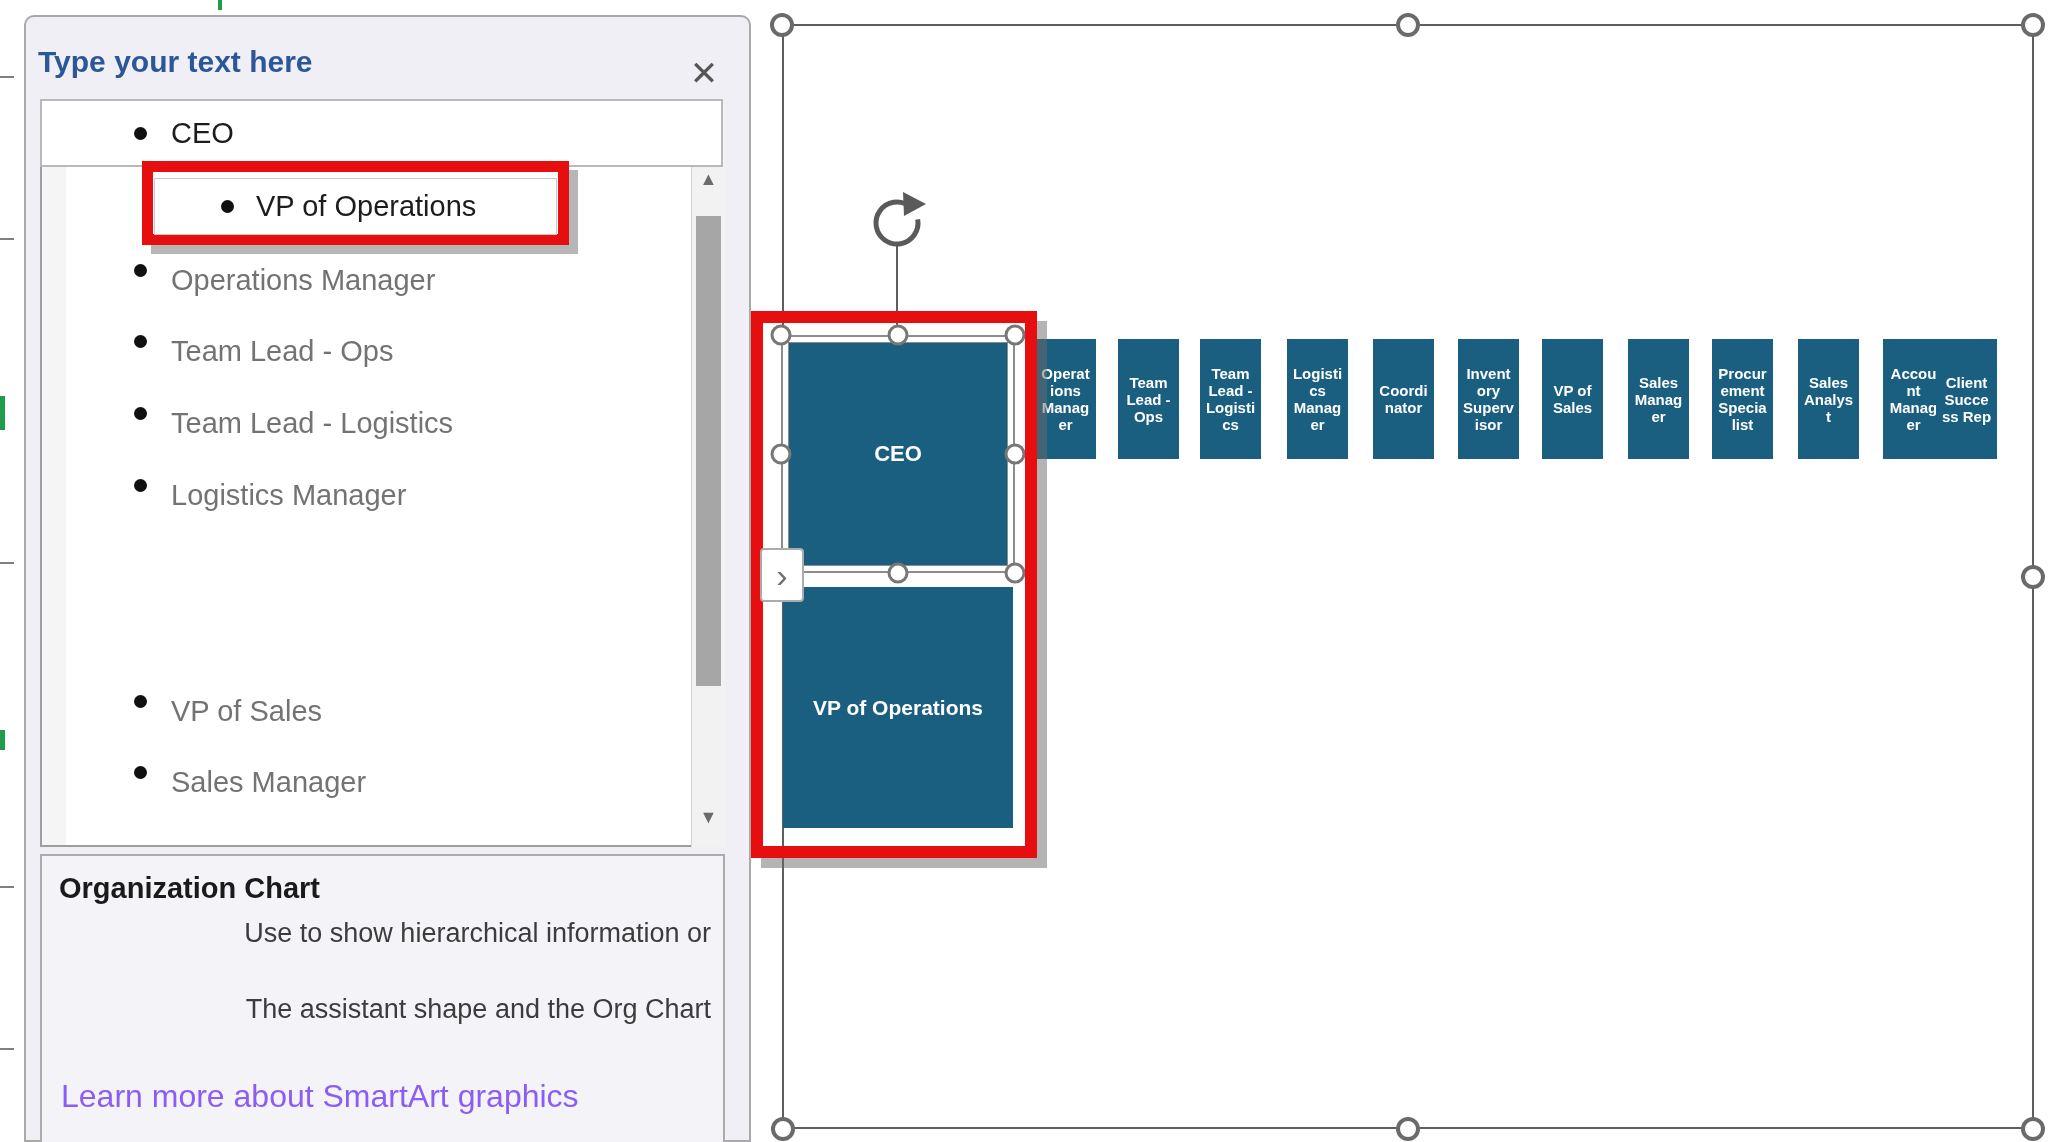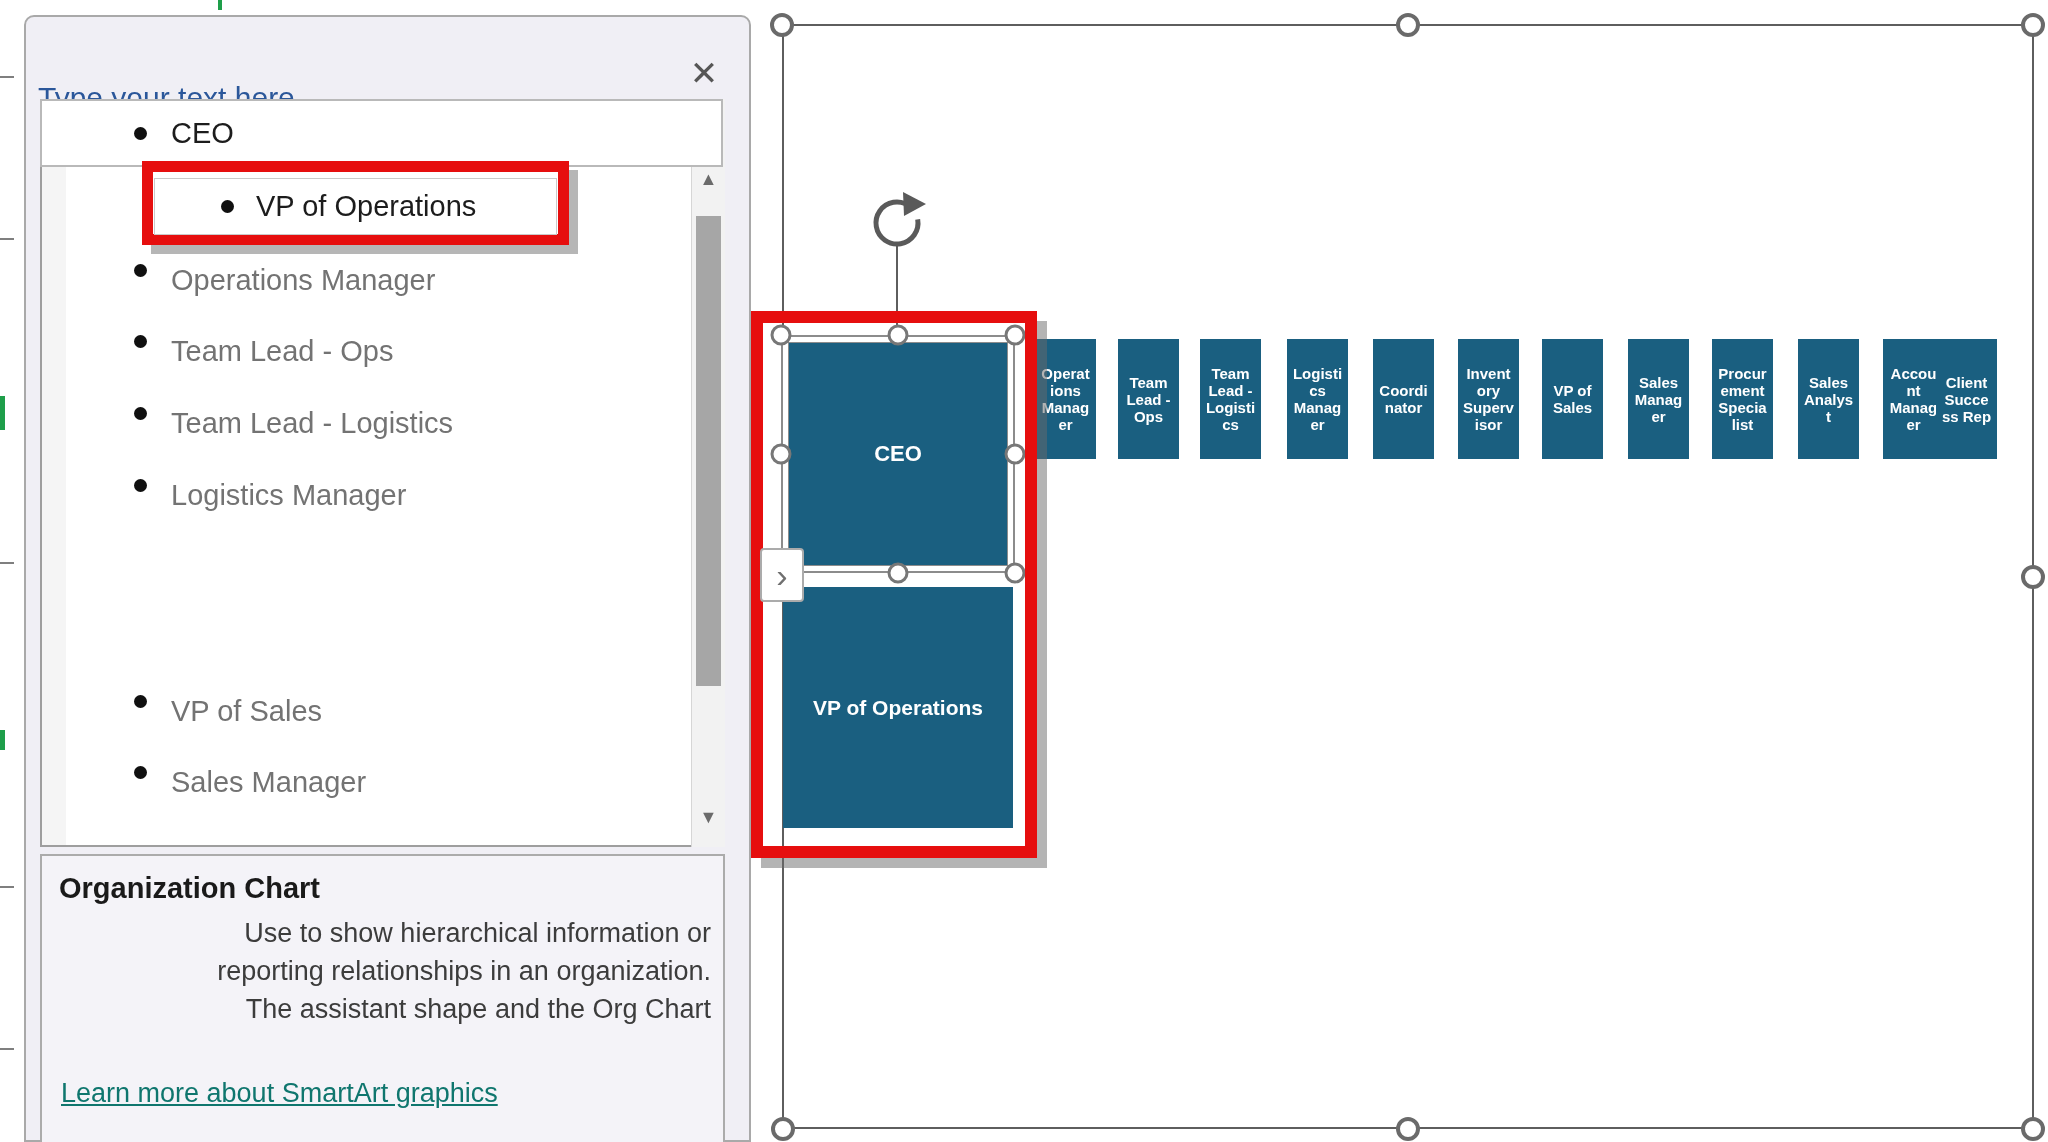--- a/index.html
+++ b/index.html
@@ -14,21 +14,21 @@
           font-family:"Liberation Sans", sans-serif;}
 
   
   .tick{position:absolute;left:0;width:14px;height:2px;background:#7F7F7F;}
   .gmark{position:absolute;left:0;width:5px;background:var(--green);}
   .gtop{position:absolute;top:0;width:4px;height:10px;background:var(--green);}
 
   
   .panel{position:absolute;left:24px;top:15px;width:727px;height:1127px;background:#F0EFF5;
          border:2px solid #A9A9A9;border-radius:10px 10px 0 0;box-sizing:border-box;}
-  .panel-title{position:absolute;left:12px;top:28px;font-size:30px;font-weight:normal;color:var(--hdrblue);margin-top:36px;}
+  .panel-title{position:absolute;left:12px;top:28px;font-size:30px;font-weight:bold;color:var(--hdrblue);}
   .close-btn{position:absolute;left:656px;top:34px;width:44px;height:44px;display:flex;align-items:center;justify-content:center;cursor:pointer;}
   .close-btn span{font-size:34px;color:#565656;line-height:1;}
 
   .list{position:absolute;left:14px;top:82px;width:685px;height:748px;background:#ffffff;
         border:2px solid #9E9E9E;box-sizing:border-box;}
   .gutter{position:absolute;left:0;top:0;width:24px;height:100%;background:#F5F5F5;}
 
   .lrow{position:absolute;left:0;width:645px;height:72px;display:flex;
         font-size:29px;color:#737373;}
   .bullet{flex:none;width:13px;height:13px;border-radius:50%;background:#101010;}
@@ -48,21 +48,21 @@
   .sbar{position:absolute;right:-2px;top:-2px;width:33px;height:748px;background:#F2F2F2;border-left:1px solid #D6D6D6;}
   .sbtn{position:absolute;left:0;width:33px;height:40px;display:flex;align-items:center;justify-content:center;
         color:#6B6B6B;font-size:18px;cursor:pointer;}
   .sthumb{position:absolute;left:4px;top:117px;width:25px;height:470px;background:#A6A6A6;cursor:pointer;}
 
   
   .info{position:absolute;left:14px;top:837px;width:685px;height:290px;background:#F4F3F8;
         border:2px solid #ABABAB;box-sizing:border-box;}
   .info-title{position:absolute;left:17px;top:16px;font-size:29px;font-weight:bold;color:#1A1A1A;}
   .info-line{position:absolute;left:19px;width:650px;font-size:27px;color:#3C3C3C;line-height:38px;text-align:right;}
-  .info-link{position:absolute;left:19px;top:222px;font-size:27px;color:#0f766e;text-decoration:underline;cursor:pointer;}
+  .info-link{position:absolute;left:19px;top:222px;font-size:32px;color:#8b5cf6;cursor:pointer;}
 
   
   .fl{position:absolute;background:var(--frame);z-index:1;}
   .h{position:absolute;width:24px;height:24px;border-radius:50%;background:#fff;border:4px solid #6A6A6A;
      box-sizing:border-box;transform:translate(-50%,-50%);z-index:10;}
   .h.sm{width:21px;height:21px;border:3px solid #777;}
 
   .expand-btn{position:absolute;left:760px;top:548px;width:44px;height:54px;background:#fff;
               border:2px solid #ABABAB;border-radius:4px;box-sizing:border-box;z-index:50;
               display:flex;align-items:center;justify-content:center;cursor:pointer;}
@@ -152,21 +152,20 @@
       </div>
       <div class="lrow" style="top:665px">
         <span class="bullet" style="margin-left:92px;margin-right:24px"></span>
         <span>Sales Manager</span>
       </div>
     </div>
 
     <div class="info">
       <div class="info-title">Organization Chart</div>
       <div class="info-line" style="top:58px">Use to show hierarchical information or</div>
-      <div class="info-line" style="top:96px">reporting relationships in an organization.</div>
       <div class="info-line" style="top:134px">The assistant shape and the Org Chart</div>
       <div class="info-link">Learn more about SmartArt graphics</div>
     </div>
   </div>
 
   <div class="fl" style="left:782px;top:24px;width:1252px;height:2px"></div>
   <div class="fl" style="left:782px;top:24px;width:2px;height:1105px"></div>
   <div class="fl" style="left:782px;top:1127px;width:1252px;height:2px"></div>
   <div class="fl" style="left:2032px;top:24px;width:2px;height:1105px"></div>
 

